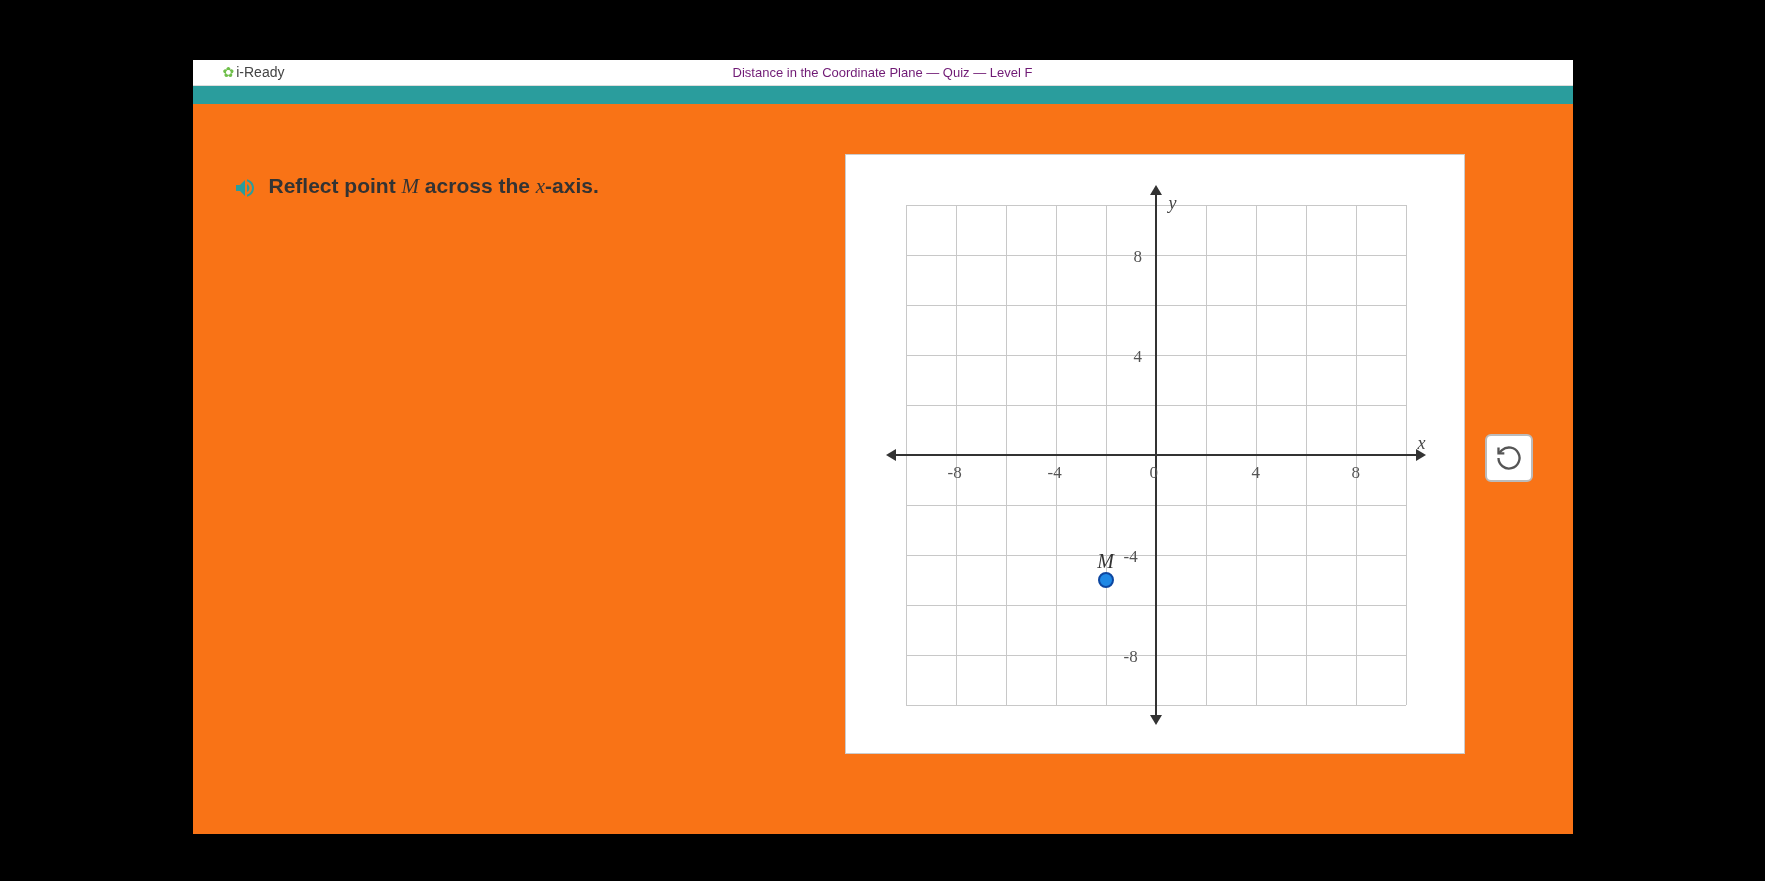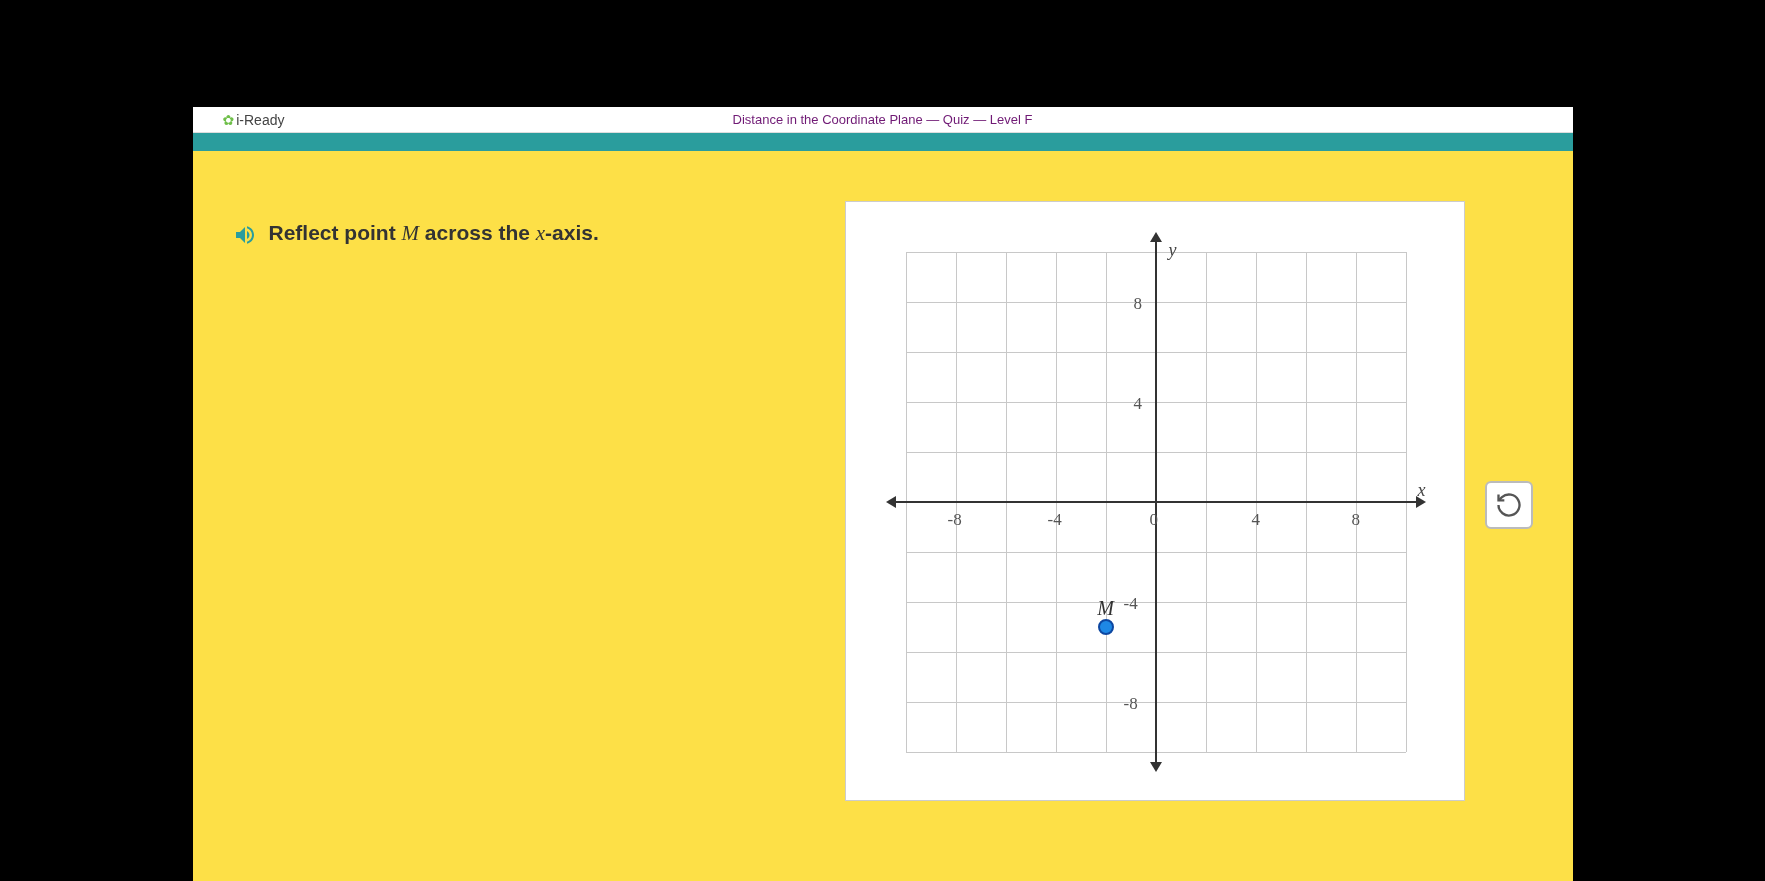--- a/index.html
+++ b/index.html
@@ -8,21 +8,21 @@
       font-family: Arial, sans-serif;
       width: 1765px;
       height: 881px;
       overflow: hidden;
     }
     .screen-container {
       background: #000;
       width: 100%;
       height: 100%;
       display: flex;
-      align-items: flex-end;
+      align-items: center;
       justify-content: center;
       padding-top: 12px;
     }
     .app-window {
       width: 1380px;
       background: #f5f5f0;
       position: relative;
     }
     .top-bar {
       background: #fff;
@@ -47,21 +47,21 @@
       left: 50%;
       transform: translateX(-50%);
       font-size: 13px;
       color: #701a75;
     }
     .teal-bar {
       height: 18px;
       background: #2a9d9d;
     }
     .content-area {
-      background: #fde047;
+      background: #f97316;
       padding: 50px 40px 80px 40px;
       min-height: 720px;
       display: flex;
       align-items: flex-start;
     }
     .question-section {
       display: flex;
       align-items: flex-start;
       gap: 12px;
       margin-top: 20px;

